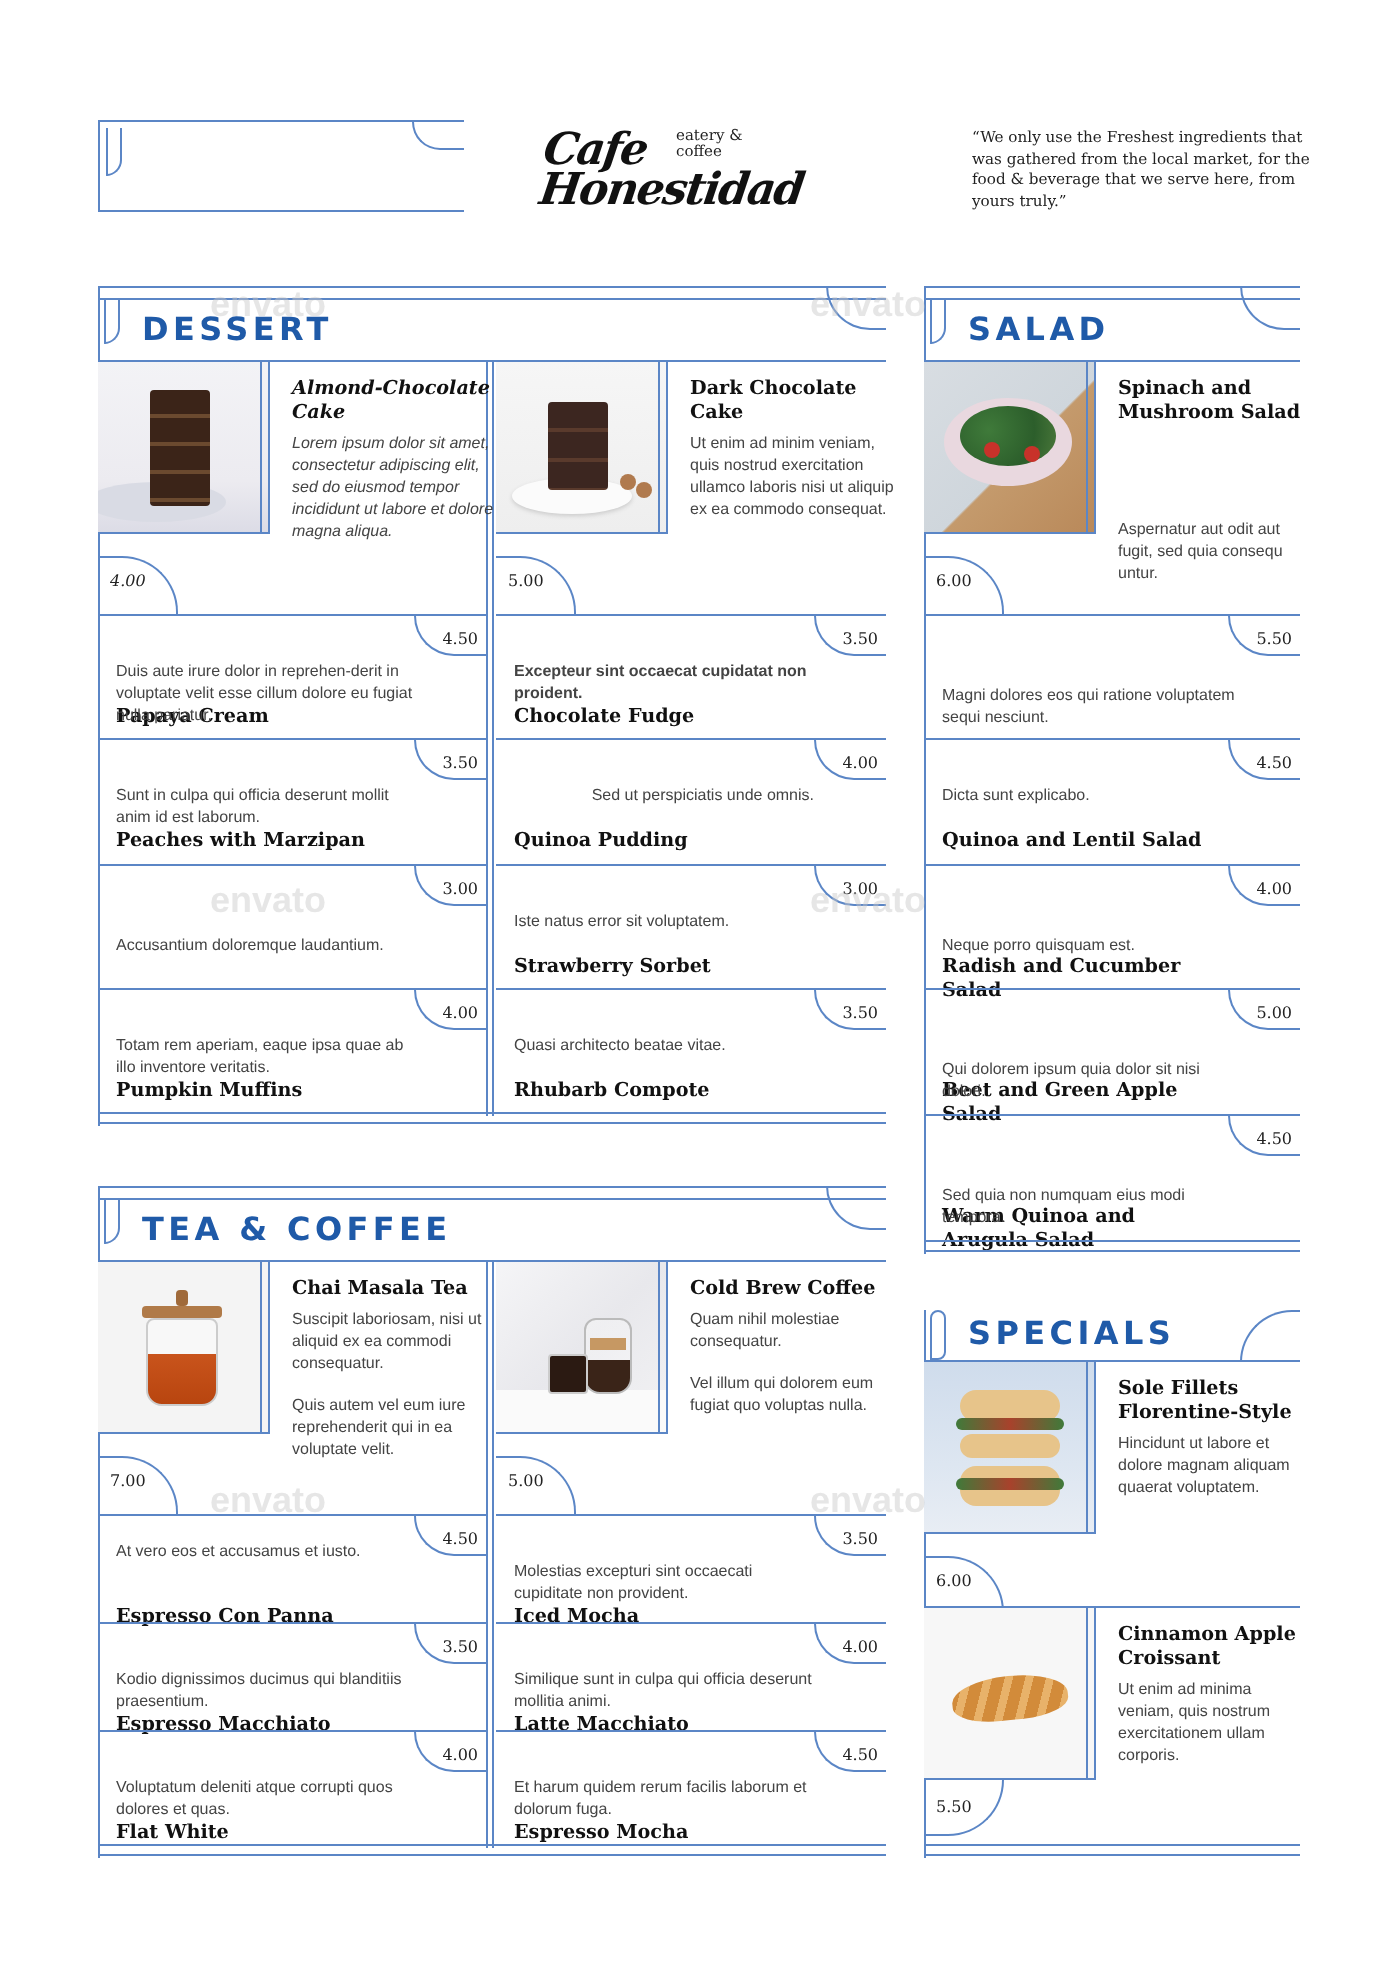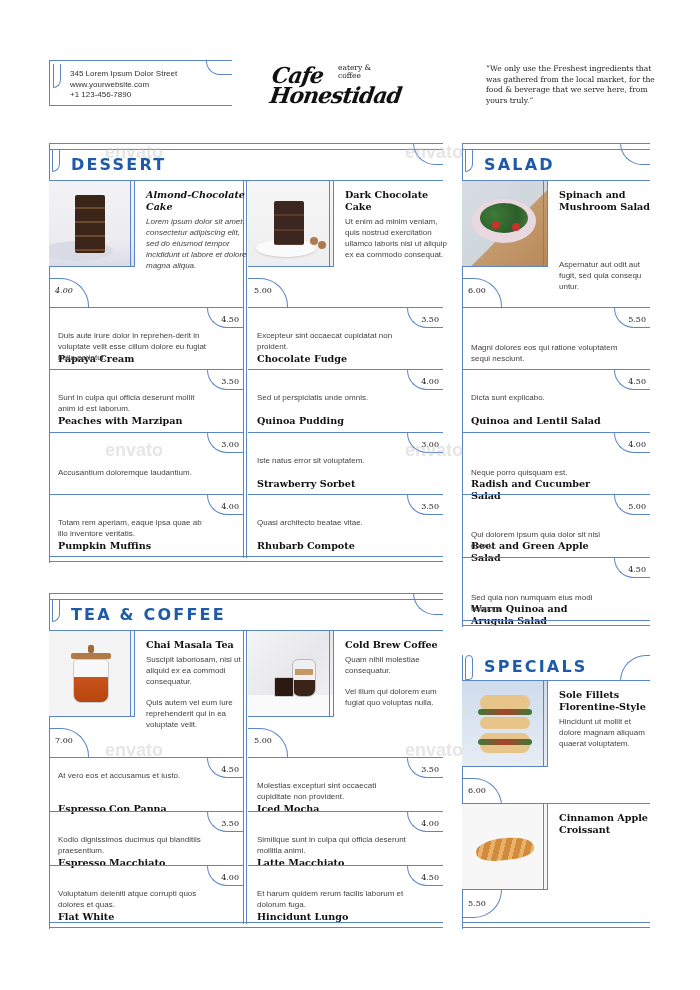--- a/index.html
+++ b/index.html
@@ -83,25 +83,20 @@
 
   
   .wm { position:absolute; font-size:18px; font-weight:bold; color:rgba(200,200,200,0.45); pointer-events:none; }
 </style>
 </head>
 <body>
 
 <div class="addr-box">
   <div class="hook"></div>
   <div class="arc"></div>
-  <div class="addr-lines">
-    <div>345 Lorem Ipsum Dolor Street</div>
-    <div>www.yourwebsite.com</div>
-    <div>+1 123-456-7890</div>
-  </div>
 </div>
 
 <div class="logo">
   <div class="logo-cafe">Cafe</div>
   <div class="logo-tag">
     <div>eatery &amp;</div>
     <div>coffee</div>
   </div>
   <div class="logo-name">Honestidad</div>
 </div>
@@ -149,33 +144,33 @@
   <div class="item" style="left:0; top:164px; width:194px;">
     <div class="price-tab"></div>
     <div class="price">4.50</div>
     <div class="name">Papaya Cream</div>
     <div class="desc" style="top:22px;">Duis aute irure dolor in reprehen-derit in voluptate velit esse cillum dolore eu fugiat nulla pariatur.</div>
   </div>
   <div class="item" style="left:199px; top:164px; width:195px;">
     <div class="price-tab"></div>
     <div class="price">3.50</div>
     <div class="name">Chocolate Fudge</div>
-    <div class="desc" style="top:22px;">Excepteur sint occaecat cupidatat non proident.</div>
+    <div class="desc" style="top:22px;font-weight:bold;">Excepteur sint occaecat cupidatat non proident.</div>
   </div>
   <div class="item" style="left:0; top:226px; width:194px;">
     <div class="price-tab"></div>
     <div class="price">3.50</div>
     <div class="name">Peaches with Marzipan</div>
     <div class="desc" style="top:22px;">Sunt in culpa qui officia deserunt mollit anim id est laborum.</div>
   </div>
   <div class="item" style="left:199px; top:226px; width:195px;">
     <div class="price-tab"></div>
     <div class="price">4.00</div>
     <div class="name">Quinoa Pudding</div>
-    <div class="desc" style="top:22px;">Sed ut perspiciatis unde omnis.</div>
+    <div class="desc" style="top:22px;text-align:right;">Sed ut perspiciatis unde omnis.</div>
   </div>
   <div class="item" style="left:0; top:289px; width:194px;">
     <div class="price-tab"></div>
     <div class="price">3.00</div>
     <div class="desc" style="top:34px;">Accusantium doloremque laudantium.</div>
   </div>
   <div class="item" style="left:199px; top:289px; width:195px;">
     <div class="price-tab"></div>
     <div class="price">3.00</div>
     <div class="name">Strawberry Sorbet</div>
@@ -321,21 +316,21 @@
   </div>
   <div class="item" style="left:0; top:272px; width:194px; height:56px;">
     <div class="price-tab"></div>
     <div class="price">4.00</div>
     <div class="name">Flat White</div>
     <div class="desc" style="top:22px;">Voluptatum deleniti atque corrupti quos dolores et quas.</div>
   </div>
   <div class="item" style="left:199px; top:272px; width:195px; height:56px;">
     <div class="price-tab"></div>
     <div class="price">4.50</div>
-    <div class="name">Hincidunt Lungo</div>
+    <div class="name">Espresso Mocha</div>
     <div class="desc" style="top:22px;">Et harum quidem rerum facilis laborum et dolorum fuga.</div>
   </div>
 
   <div class="bottom-rule" style="top:329px;"></div>
   <div class="bottom-rule2" style="top:334px;"></div>
 </div>
 
 <div class="section" style="left:462px; top:643px; width:188px; height:286px;">
   <div class="frame-top" style="border-top:none; height:37px; border-bottom:none;"></div>
   <div class="frame-left" style="top:12px;"></div>
@@ -348,32 +343,33 @@
     <div class="img-box">
       <div class="img img-sandwich">
         <div class="bun" style="top:14px;"></div>
           <div class="fill" style="top:28px;"></div>
         <div class="bun" style="top:36px;height:12px;"></div>
           <div class="bun" style="top:52px;height:20px;"></div>
         <div class="fill" style="top:58px;"></div>
       </div>
     </div>
     <div class="name" style="width:90px;">Sole Fillets Florentine-Style</div>
-    <div class="desc" style="top:35px; width:88px;">Hincidunt ut mollit et dolore magnam aliquam quaerat voluptatem.</div>
+    <div class="desc" style="top:35px; width:88px;">Hincidunt ut labore et dolore magnam aliquam quaerat voluptatem.</div>
     <div class="price-tab"></div>
     <div class="price">6.00</div>
   </div>
 
   <div class="feature" style="left:0; top:160px; width:188px; border-top:1.5px solid var(--blue);">
     <div class="img-box">
       <div class="img img-croissant">
           <div class="c"></div>
         </div>
     </div>
     <div class="name" style="width:90px;">Cinnamon Apple Croissant</div>
+    <div class="desc" style="top:35px; width:88px;">Ut enim ad minima veniam, quis nostrum exercitationem ullam corporis.</div>
     <div class="price-tab" style="top:86px; height:28px; border-top:none; border-bottom:1.2px solid var(--blue); border-radius:0 0 28px 0;"></div>
     <div class="price" style="top:95px;">5.50</div>
   </div>
 
   <div class="bottom-rule" style="top:279px;"></div>
   <div class="bottom-rule2" style="top:284px;"></div>
 </div>
 
 <div class="wm" style="left:105px; top:142px;">envato</div>
 <div class="wm" style="left:405px; top:142px;">envato</div>

